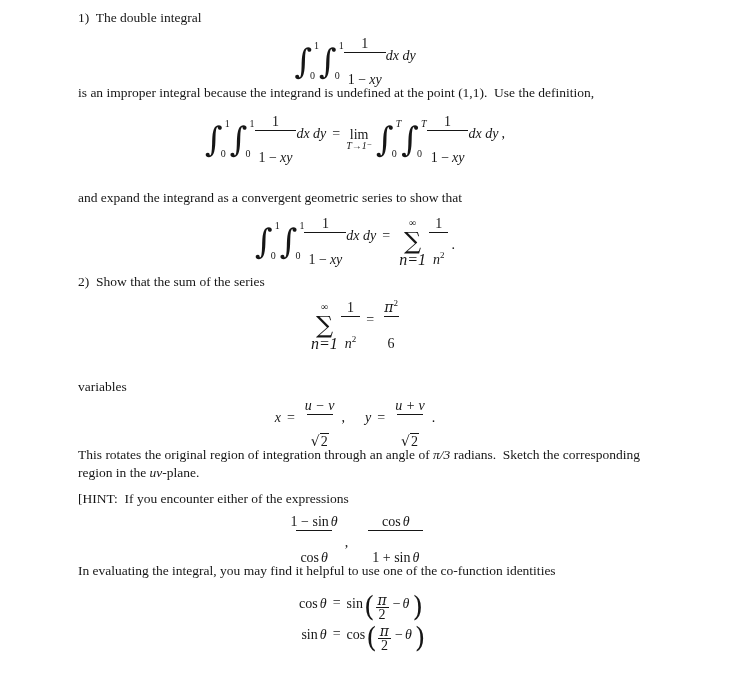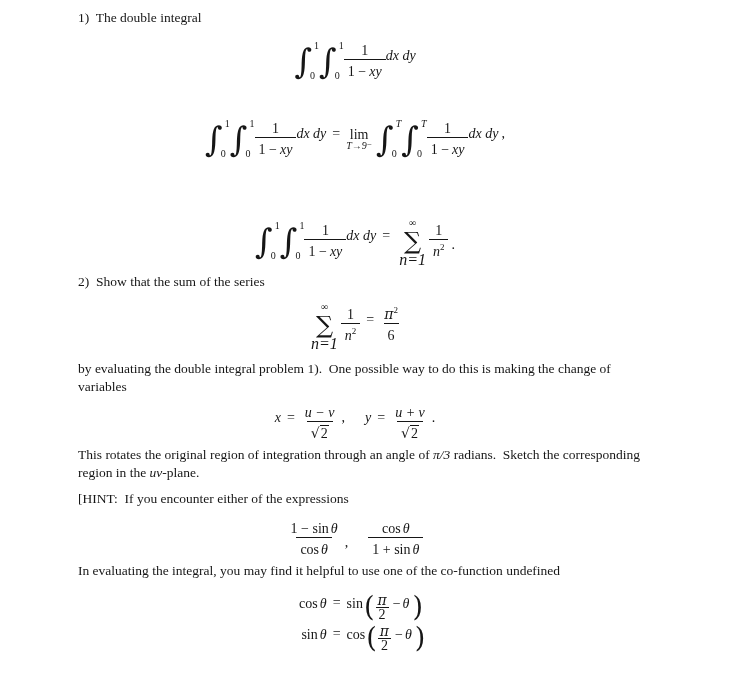--- a/index.html
+++ b/index.html
@@ -24,21 +24,21 @@
   
   .int { display:inline-flex; align-items:center; margin-right:3px; }
   .ig { font-family:"DejaVu Serif",serif; font-size:34px; line-height:38px; }
   .ib { display:inline-flex; flex-direction:column; justify-content:space-between;
         height:40px; font-size:10px; line-height:10px; margin-left:-1px; }
   .bs { transform:translateX(3px); }
   .bi { transform:translateX(-1px); }
   
   .frac { display:inline-flex; flex-direction:column; align-items:center; text-align:center; }
   .num { display:block; padding:0 4px 1px; line-height:15px; }
-  .den { display:block; border-top:1px solid #161616; padding:4px 4px 0; line-height:15px; }
+  .den { display:block; border-top:1px solid #161616; padding:19px 4px 0; line-height:15px; }
   .xy { margin-left:3px; }
   .th { margin-left:2px; }
   
   .bl { position:relative; top:-5px;text-align:center; }
   .rel { margin:0 6px; position:relative; top:-5px; }
   .cm { margin-left:3px; }
   .trail { position:relative; top:4px; margin-left:3px; }
   .gap { display:inline-block; width:20px; }
   
   .limw { display:inline-flex; flex-direction:column; align-items:center;
@@ -85,20 +85,21 @@
           <span class="bi">0</span>
         </span>
       </span>
     <span class="frac">
         <span class="num">1</span>
         <span class="den"><span>1 −</span><span class="it xy">xy</span></span>
       </span>
     <span class="bl it">dx dy</span>
   </div>
 
+  <div class="para" style="top:84px">is an improper integral because the integrand is undefined at the point (1,1).&nbsp; Use the definition,</div>
 
   <div class="eq" style="top:113px;height:52px">
     <span class="int">
         <span class="ig">∫</span>
         <span class="ib">
           <span class="bs">1</span>
           <span class="bi">0</span>
         </span>
       </span>
     <span class="int">
@@ -109,21 +110,21 @@
         </span>
       </span>
     <span class="frac">
         <span class="num">1</span>
         <span class="den"><span>1 −</span><span class="it xy">xy</span></span>
       </span>
     <span class="bl it">dx dy</span>
     <span class="rel">=</span>
     <span class="limw">
         <span>lim</span>
-        <span class="limsub it">T→9⁻</span>
+        <span class="limsub it">T→1⁻</span>
       </span>
     <span class="int">
         <span class="ig">∫</span>
         <span class="ib">
           <span class="bs it">T</span>
           <span class="bi">0</span>
         </span>
       </span>
     <span class="int">
         <span class="ig">∫</span>
@@ -132,20 +133,21 @@
           <span class="bi">0</span>
         </span>
       </span>
     <span class="frac">
         <span class="num">1</span>
         <span class="den"><span>1 −</span><span class="it xy">xy</span></span>
       </span>
     <span class="bl"><span class="it">dx dy</span><span class="cm">,</span></span>
   </div>
 
+  <div class="para" style="top:189px">and expand the integrand as a convergent geometric series to show that</div>
 
   <div class="eq" style="top:216px;height:50px">
     <span class="int">
         <span class="ig">∫</span>
         <span class="ib">
           <span class="bs">1</span>
           <span class="bi">0</span>
         </span>
       </span>
     <span class="int">
@@ -186,21 +188,21 @@
         <span class="den"><span class="it">n</span><sup class="e2">2</sup></span>
       </span>
     <span class="rel">=</span>
     <span class="frac">
         <span class="num"><span class="it mathface">π</span><sup class="e2">2</sup></span>
         <span class="den">6</span>
       </span>
   </div>
 
   <div class="para" style="top:360px">
-    <span>by evaluating the double integral problem 1).&nbsp; One possible way to do this is making the change of</span><br>
+    <br>
     <span>variables</span>
   </div>
 
   <div class="eq" style="top:403px;height:40px">
     <span class="bl it">x</span>
     <span class="rel">=</span>
     <span class="frac">
         <span class="num it">u − v</span>
         <span class="den"><span class="mathface">√</span><span class="radi">2</span></span>
       </span>
@@ -228,21 +230,21 @@
         <span class="den"><span>cos</span><span class="it th">θ</span></span>
       </span>
     <span class="trail">,</span>
     <span class="gap"></span>
     <span class="frac">
         <span class="num"><span>cos</span><span class="it th">θ</span></span>
         <span class="den"><span>1 +</span> <span>sin</span><span class="it th">θ</span></span>
       </span>
   </div>
 
-  <div class="para" style="top:562px">In evaluating the integral, you may find it helpful to use one of the co-function undefined</div>
+  <div class="para" style="top:562px">In evaluating the integral, you may find it helpful to use one of the co-function identities</div>
 
   <div class="eq" style="top:592px;height:62px">
     <div class="idstack">
       <div class="idrow">
         <span class="lhs"><span>cos</span><span class="it th">θ</span></span>
         <span class="rel">=</span>
         <span class="fn">sin</span>
         <span class="bigp">(</span>
         <span class="frac sfrac">
             <span class="num it mathface">π</span>

